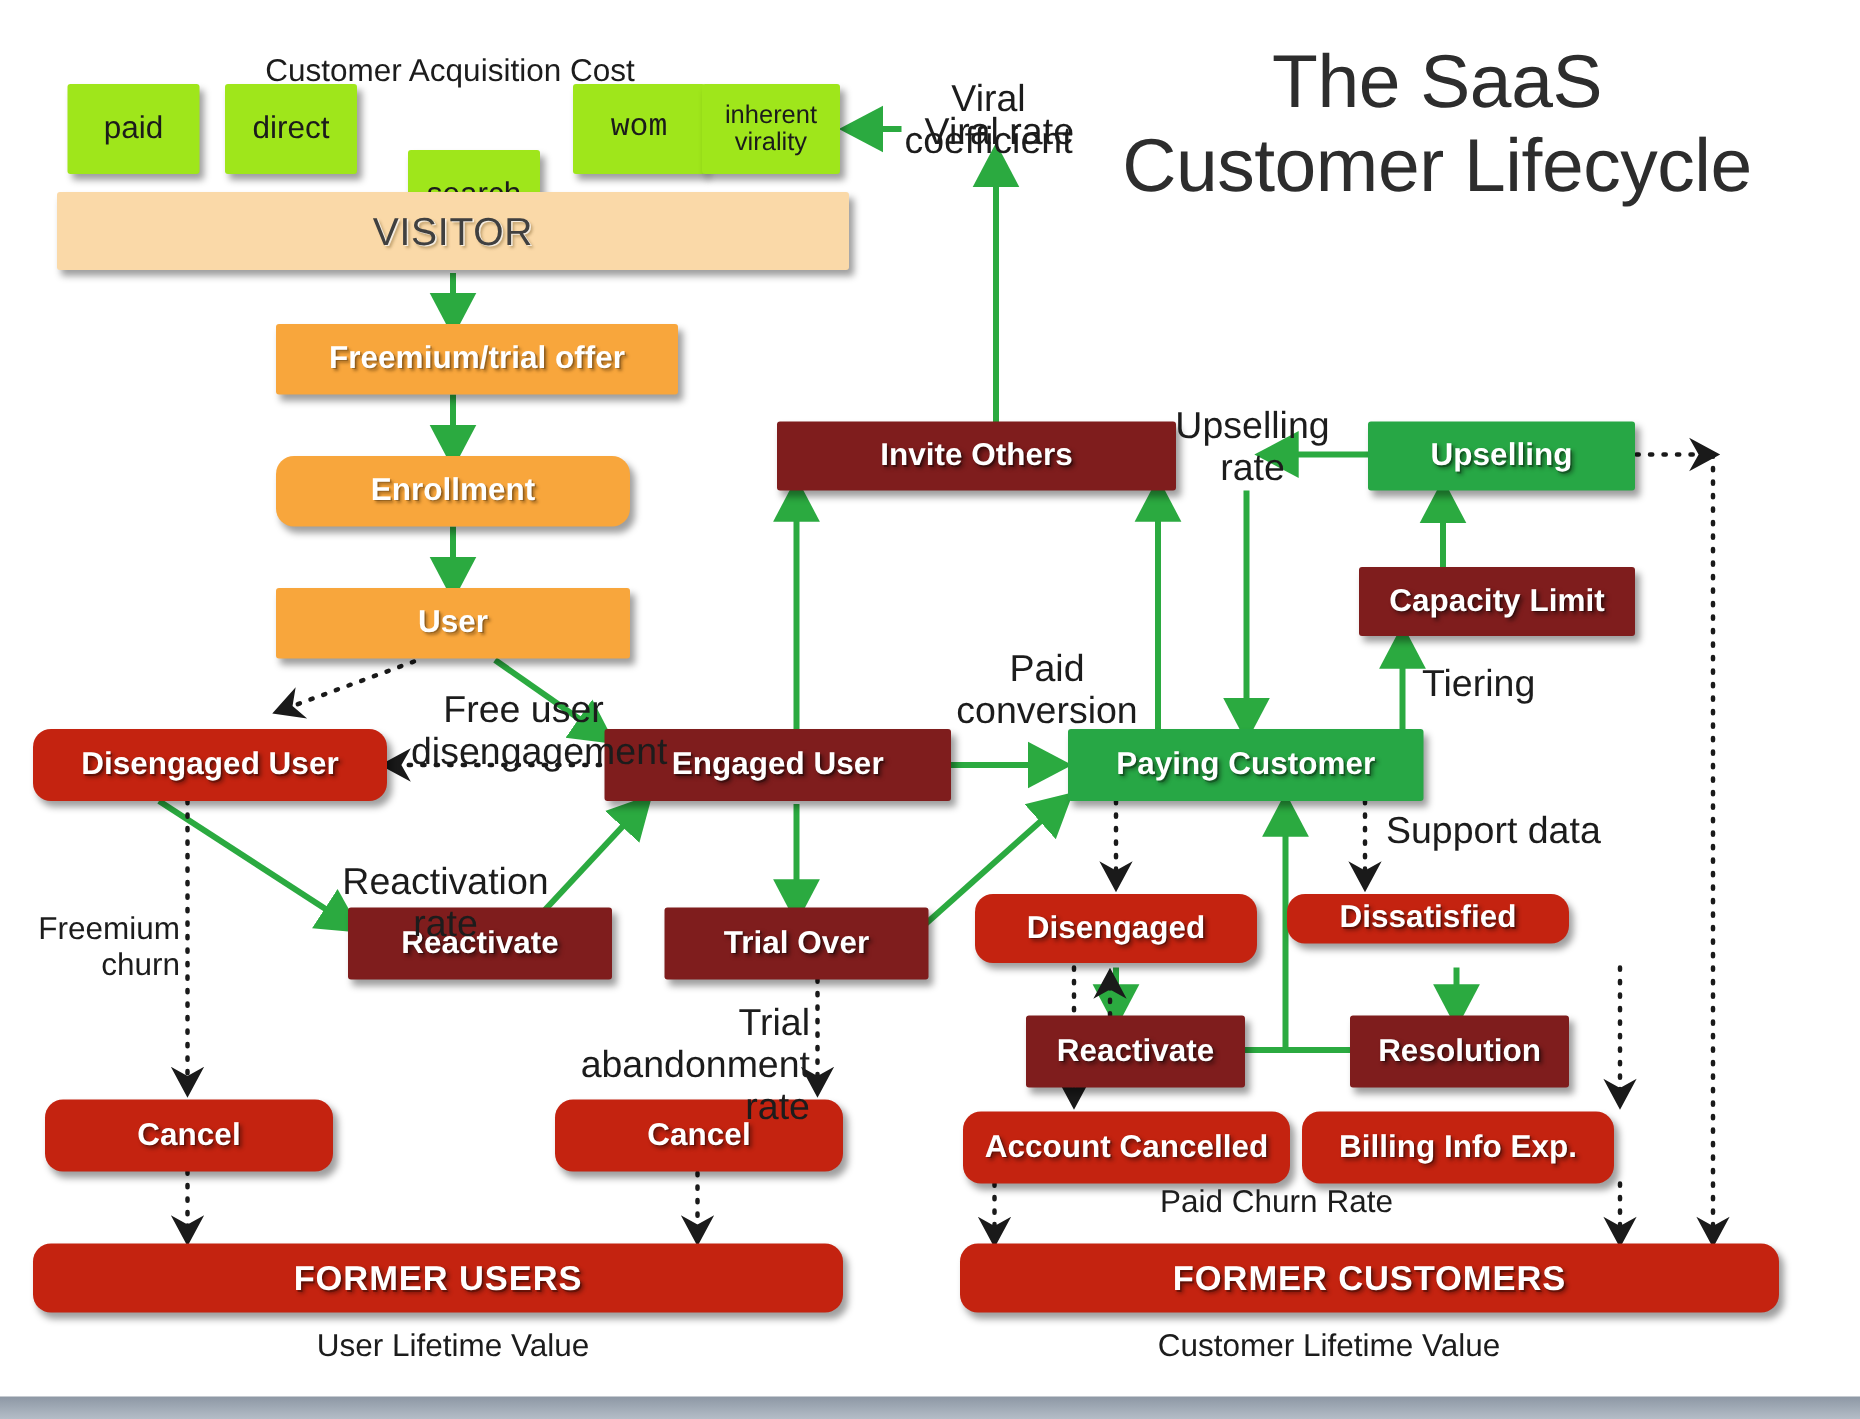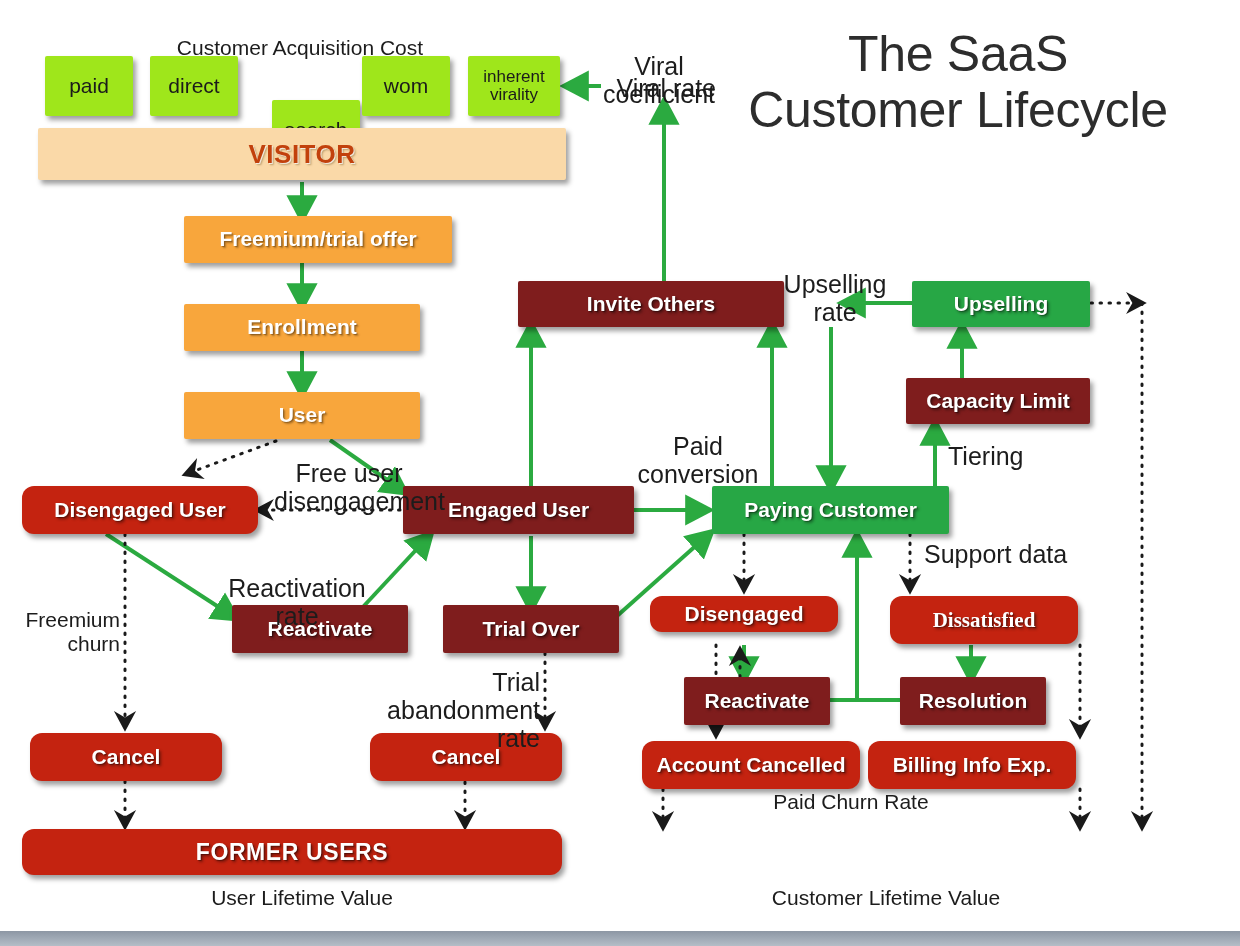--- a/index.html
+++ b/index.html
@@ -26,22 +26,22 @@
   
   .cac{
     background:#9FE61B;
     color:#1b1b1b;
     font-size:21px;font-weight:400;
     border-radius:2px;
   }
   .cac.small{font-size:17px;}
   .visitor{
     background:#FAD9A8;
-    color:#c2410c;
-    font-size:26px;font-weight:bold;
+    color:#404040;
+    font-size:26px;font-weight:normal;
     letter-spacing:.5px;
     text-shadow:1px 1px 0 rgba(255,255,255,.75), 2px 2px 2px rgba(120,90,40,.45);
     border-radius:2px;
   }
   .orange{
     background:#F8A63C;
     color:#ffffff;
     font-size:21px;font-weight:bold;
     text-shadow:1px 1px 0 rgba(0,0,0,.22), 2px 2px 2px rgba(90,55,10,.45);
     border-radius:2px;
@@ -229,29 +229,29 @@
 
   <div class="caption lg" style="left:716px;top:790px;width:270px;">Paid Churn Rate</div>
 
   <div class="caption lg" style="left:152px;top:886px;width:300px;">User Lifetime Value</div>
 
   <div class="caption lg" style="left:736px;top:886px;width:300px;">Customer Lifetime Value</div>
 
   <div class="node cac" style="left:45px;top:56px;width:88px;height:60px;">paid</div>
   <div class="node cac" style="left:150px;top:56px;width:88px;height:60px;">direct</div>
   <div class="node cac" style="left:272px;top:56px;width:88px;height:60px;margin-top:44px;">search</div>
-  <div class="node cac" style="left:362px;top:56px;width:88px;height:60px;">wom</div>
+  <div class="node cac" style="left:382px;top:56px;width:88px;height:60px;font-family:Liberation Mono, monospace;">wom</div>
   <div class="node cac small" style="left:468px;top:56px;width:92px;height:60px;white-space:pre-line;">inherent
 virality</div>
 
   <div class="node visitor" style="left:38px;top:128px;width:528px;height:52px;">VISITOR</div>
 
   <div class="node orange" style="left:184px;top:216px;width:268px;height:47px;">Freemium/trial offer</div>
 
-  <div class="node orange" style="left:184px;top:304px;width:236px;height:47px;">Enrollment</div>
+  <div class="node orange" style="left:184px;top:304px;width:236px;height:47px;border-radius:12px;">Enrollment</div>
 
   <div class="node orange" style="left:184px;top:392px;width:236px;height:47px;">User</div>
 
   <div class="node red" style="left:22px;top:486px;width:236px;height:48px;">Disengaged User</div>
 
   <div class="node blue" style="left:403px;top:486px;width:231px;height:48px;">Engaged User</div>
 
   <div class="node blue" style="left:232px;top:605px;width:176px;height:48px;">Reactivate</div>
 
   <div class="node blue" style="left:443px;top:605px;width:176px;height:48px;">Trial Over</div>
@@ -263,28 +263,29 @@
   <div class="node red banner" style="left:22px;top:829px;width:540px;height:46px;">FORMER USERS</div>
 
   <div class="node blue" style="left:518px;top:281px;width:266px;height:46px;">Invite Others</div>
 
   <div class="node green" style="left:712px;top:486px;width:237px;height:48px;">Paying Customer</div>
 
   <div class="node green" style="left:912px;top:281px;width:178px;height:46px;">Upselling</div>
 
   <div class="node blue" style="left:906px;top:378px;width:184px;height:46px;">Capacity Limit</div>
 
-  <div class="node red" style="left:650px;top:596px;width:188px;height:36px;">Disengaged</div>
-
-  <div class="node red" style="left:890px;top:596px;width:188px;height:48px;font-family:Liberation Serif, serif;">Dissatisfied</div>
+  <div class="node red" style="left:650px;top:596px;width:188px;height:46px;">Disengaged</div>
+
+  <div class="node red" style="left:858px;top:596px;width:188px;height:33px;">Dissatisfied</div>
 
   <div class="node blue" style="left:684px;top:677px;width:146px;height:48px;">Reactivate</div>
 
   <div class="node blue" style="left:900px;top:677px;width:146px;height:48px;">Resolution</div>
 
   <div class="node red" style="left:642px;top:741px;width:218px;height:48px;">Account Cancelled</div>
 
   <div class="node red" style="left:868px;top:741px;width:208px;height:48px;">Billing Info Exp.</div>
 
+  <div class="node red banner" style="left:640px;top:829px;width:546px;height:46px;">FORMER CUSTOMERS</div>
 
   <div id="footbar"></div>
 
 </div>
 
 </body></html>

